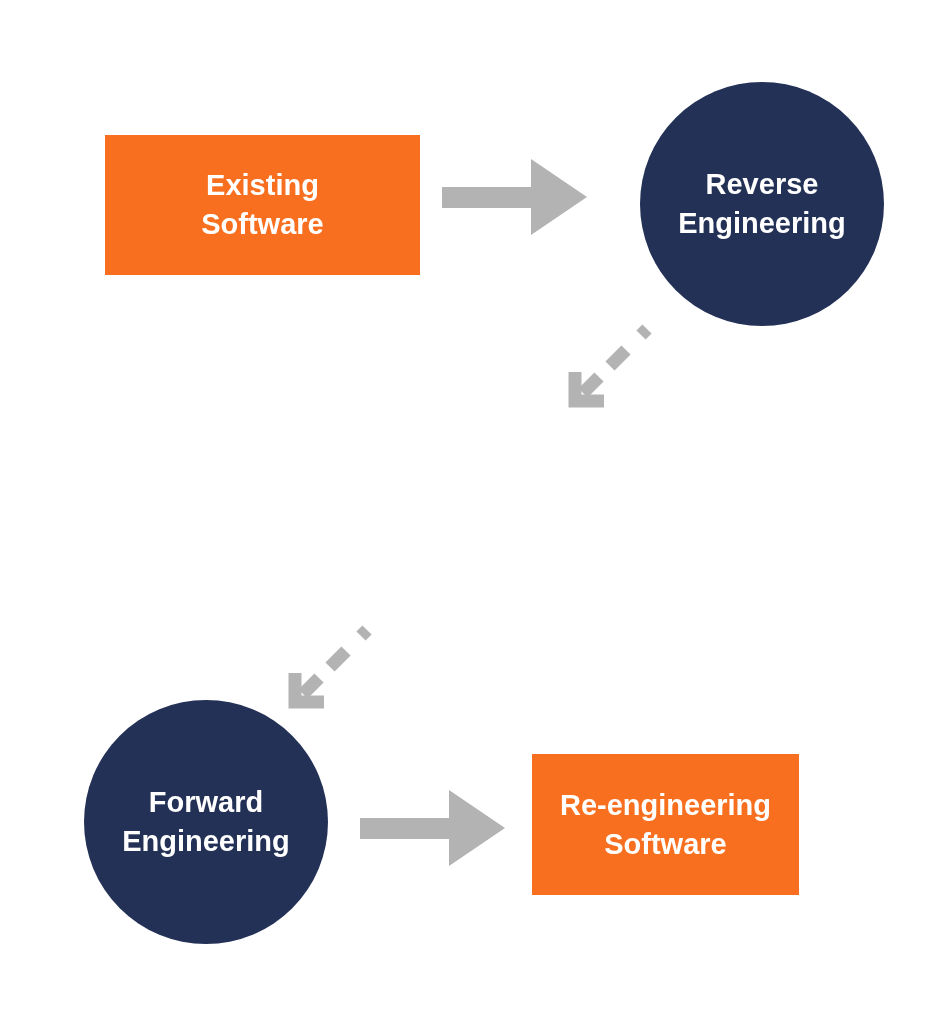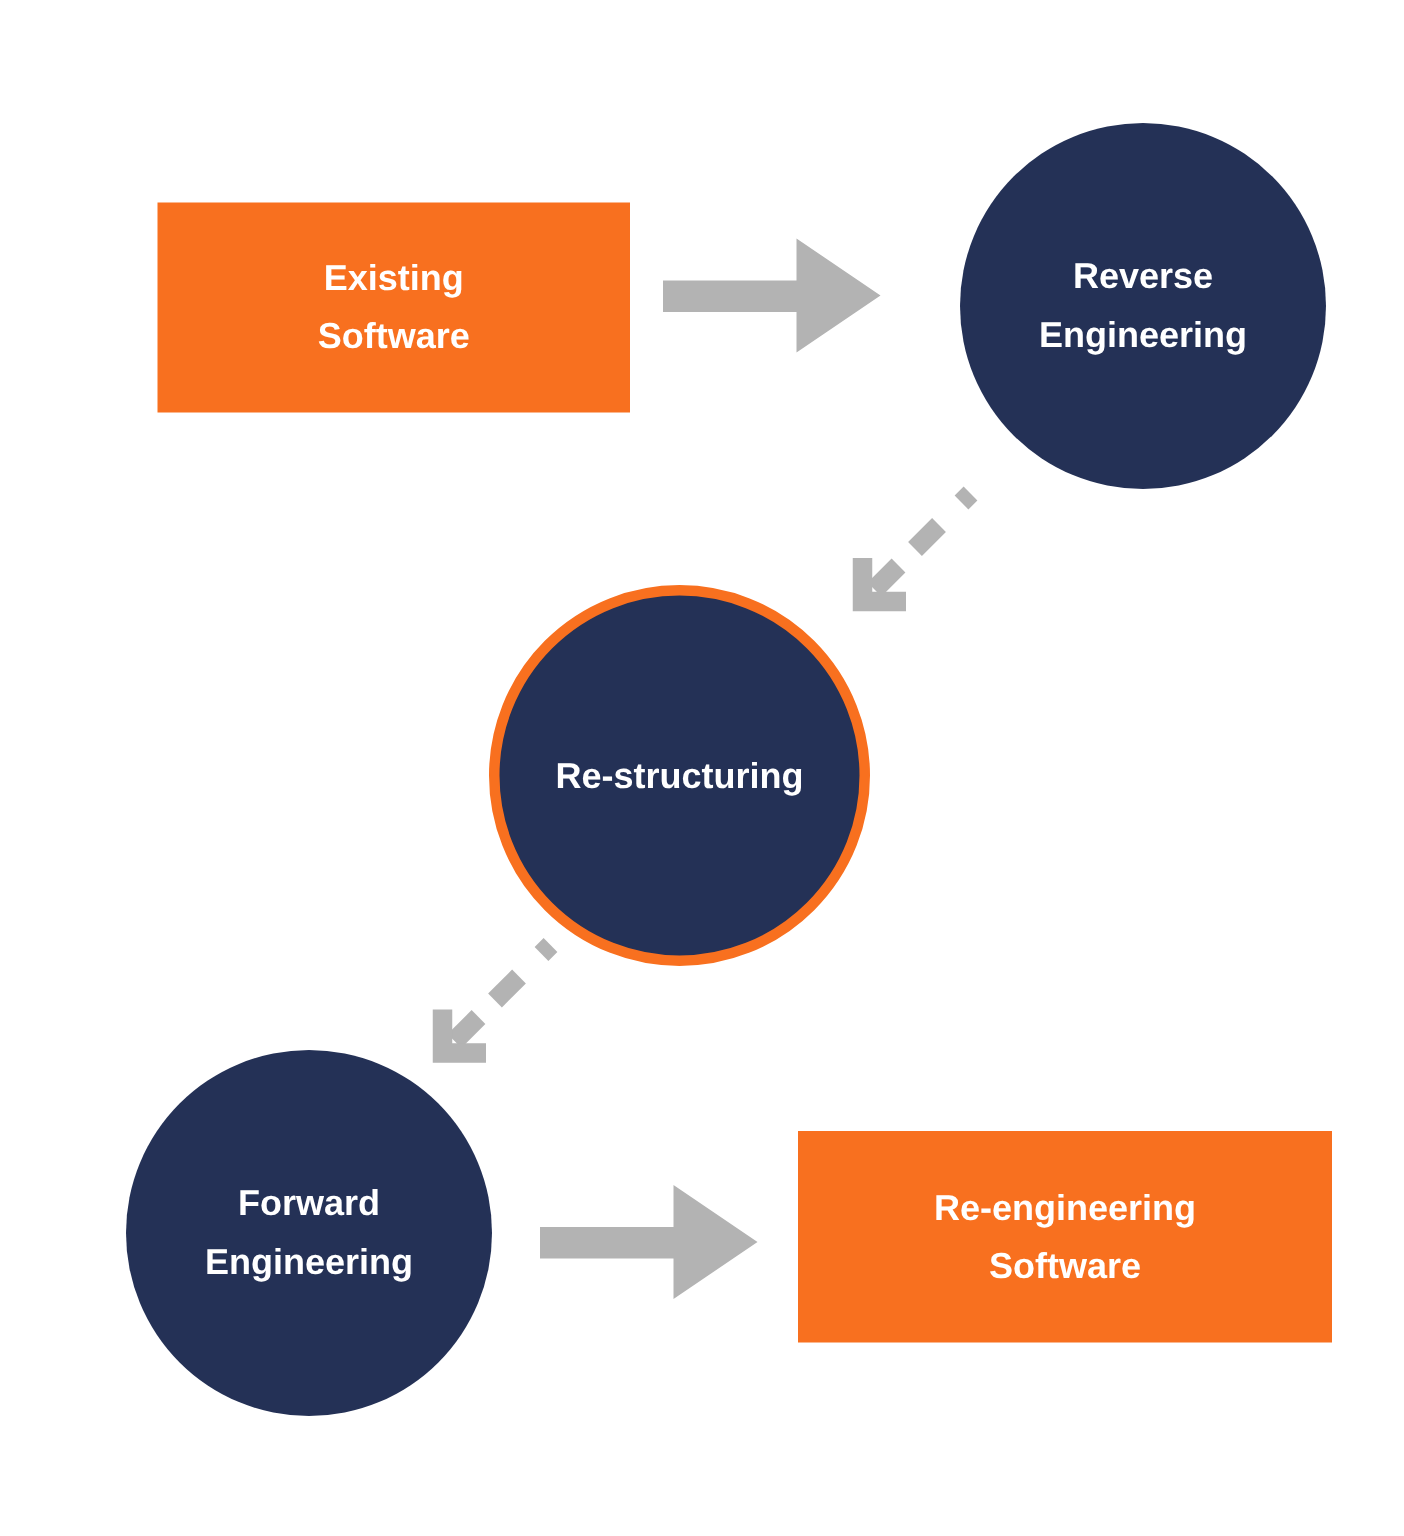--- a/index.html
+++ b/index.html
@@ -17,41 +17,41 @@
     background:var(--background);
     font-family:"Liberation Sans", sans-serif;
     overflow:hidden;
   }
   .node{
     position:absolute;
     display:flex; align-items:center; justify-content:center;
     text-align:center;
     color:var(--text-white);
     font-weight:700;
-    font-size:24px;
+    font-size:29px;
     line-height:39px;
     white-space:pre;
   }
   .node.rect{ background:var(--orange); }
   .node.circle{ background:var(--navy); border-radius:50%; }
   .node.circle.outlined{ border:7px solid var(--orange); }
   .arrow{ position:absolute; }
   .fill-gray{ fill:var(--gray); }
   .stroke-gray{ stroke:var(--gray); }
 
   
   #node-existing-software      { left:105px; top:135px; width:315px; height:140px; }
   #arrow-solid-1               { left:442px; top:157px; }
   #node-reverse-engineering    { left:640px; top:82px;  width:244px; height:244px; }
   #arrow-dashed-1              { left:562px; top:318px; }
   #node-re-structuring         { left:326px; top:390px; width:254px; height:254px; }
   #arrow-dashed-2              { left:282px; top:619px; }
   #node-forward-engineering    { left:84px;  top:700px; width:244px; height:244px; }
   #arrow-solid-2               { left:360px; top:788px; }
-  #node-re-engineering-software{ left:532px; top:754px; width:356px; height:141px; }
+  #node-re-engineering-software{ left:532px; top:754px; width:267px; height:141px; }
 </style>
 </head>
 <body>
 
 <div class="canvas">
 
   <div class="node rect" id="node-existing-software">
     <span class="node-label">Existing
 Software</span>
   </div>
@@ -67,23 +67,20 @@
 
   <svg class="arrow" id="arrow-dashed-1" width="100" height="100" viewBox="0 0 100 100" aria-hidden="true">
     <g class="stroke-gray" stroke-width="13" fill="none" stroke-linecap="butt" stroke-linejoin="miter">
       <line x1="85" y1="11" x2="79" y2="17"></line>
       <line x1="64" y1="32" x2="48" y2="48"></line>
       <line x1="37" y1="59" x2="21" y2="75"></line>
       <polyline points="42,83 13,83 13,54"></polyline>
     </g>
   </svg>
 
-  <div class="node circle outlined" id="node-re-structuring">
-    <span class="node-label">Re-structuring</span>
-  </div>
 
   <svg class="arrow" id="arrow-dashed-2" width="100" height="100" viewBox="0 0 100 100" aria-hidden="true">
     <g class="stroke-gray" stroke-width="13" fill="none" stroke-linecap="butt" stroke-linejoin="miter">
       <line x1="85" y1="11" x2="79" y2="17"></line>
       <line x1="64" y1="32" x2="48" y2="48"></line>
       <line x1="37" y1="59" x2="21" y2="75"></line>
       <polyline points="42,83 13,83 13,54"></polyline>
     </g>
   </svg>
 

